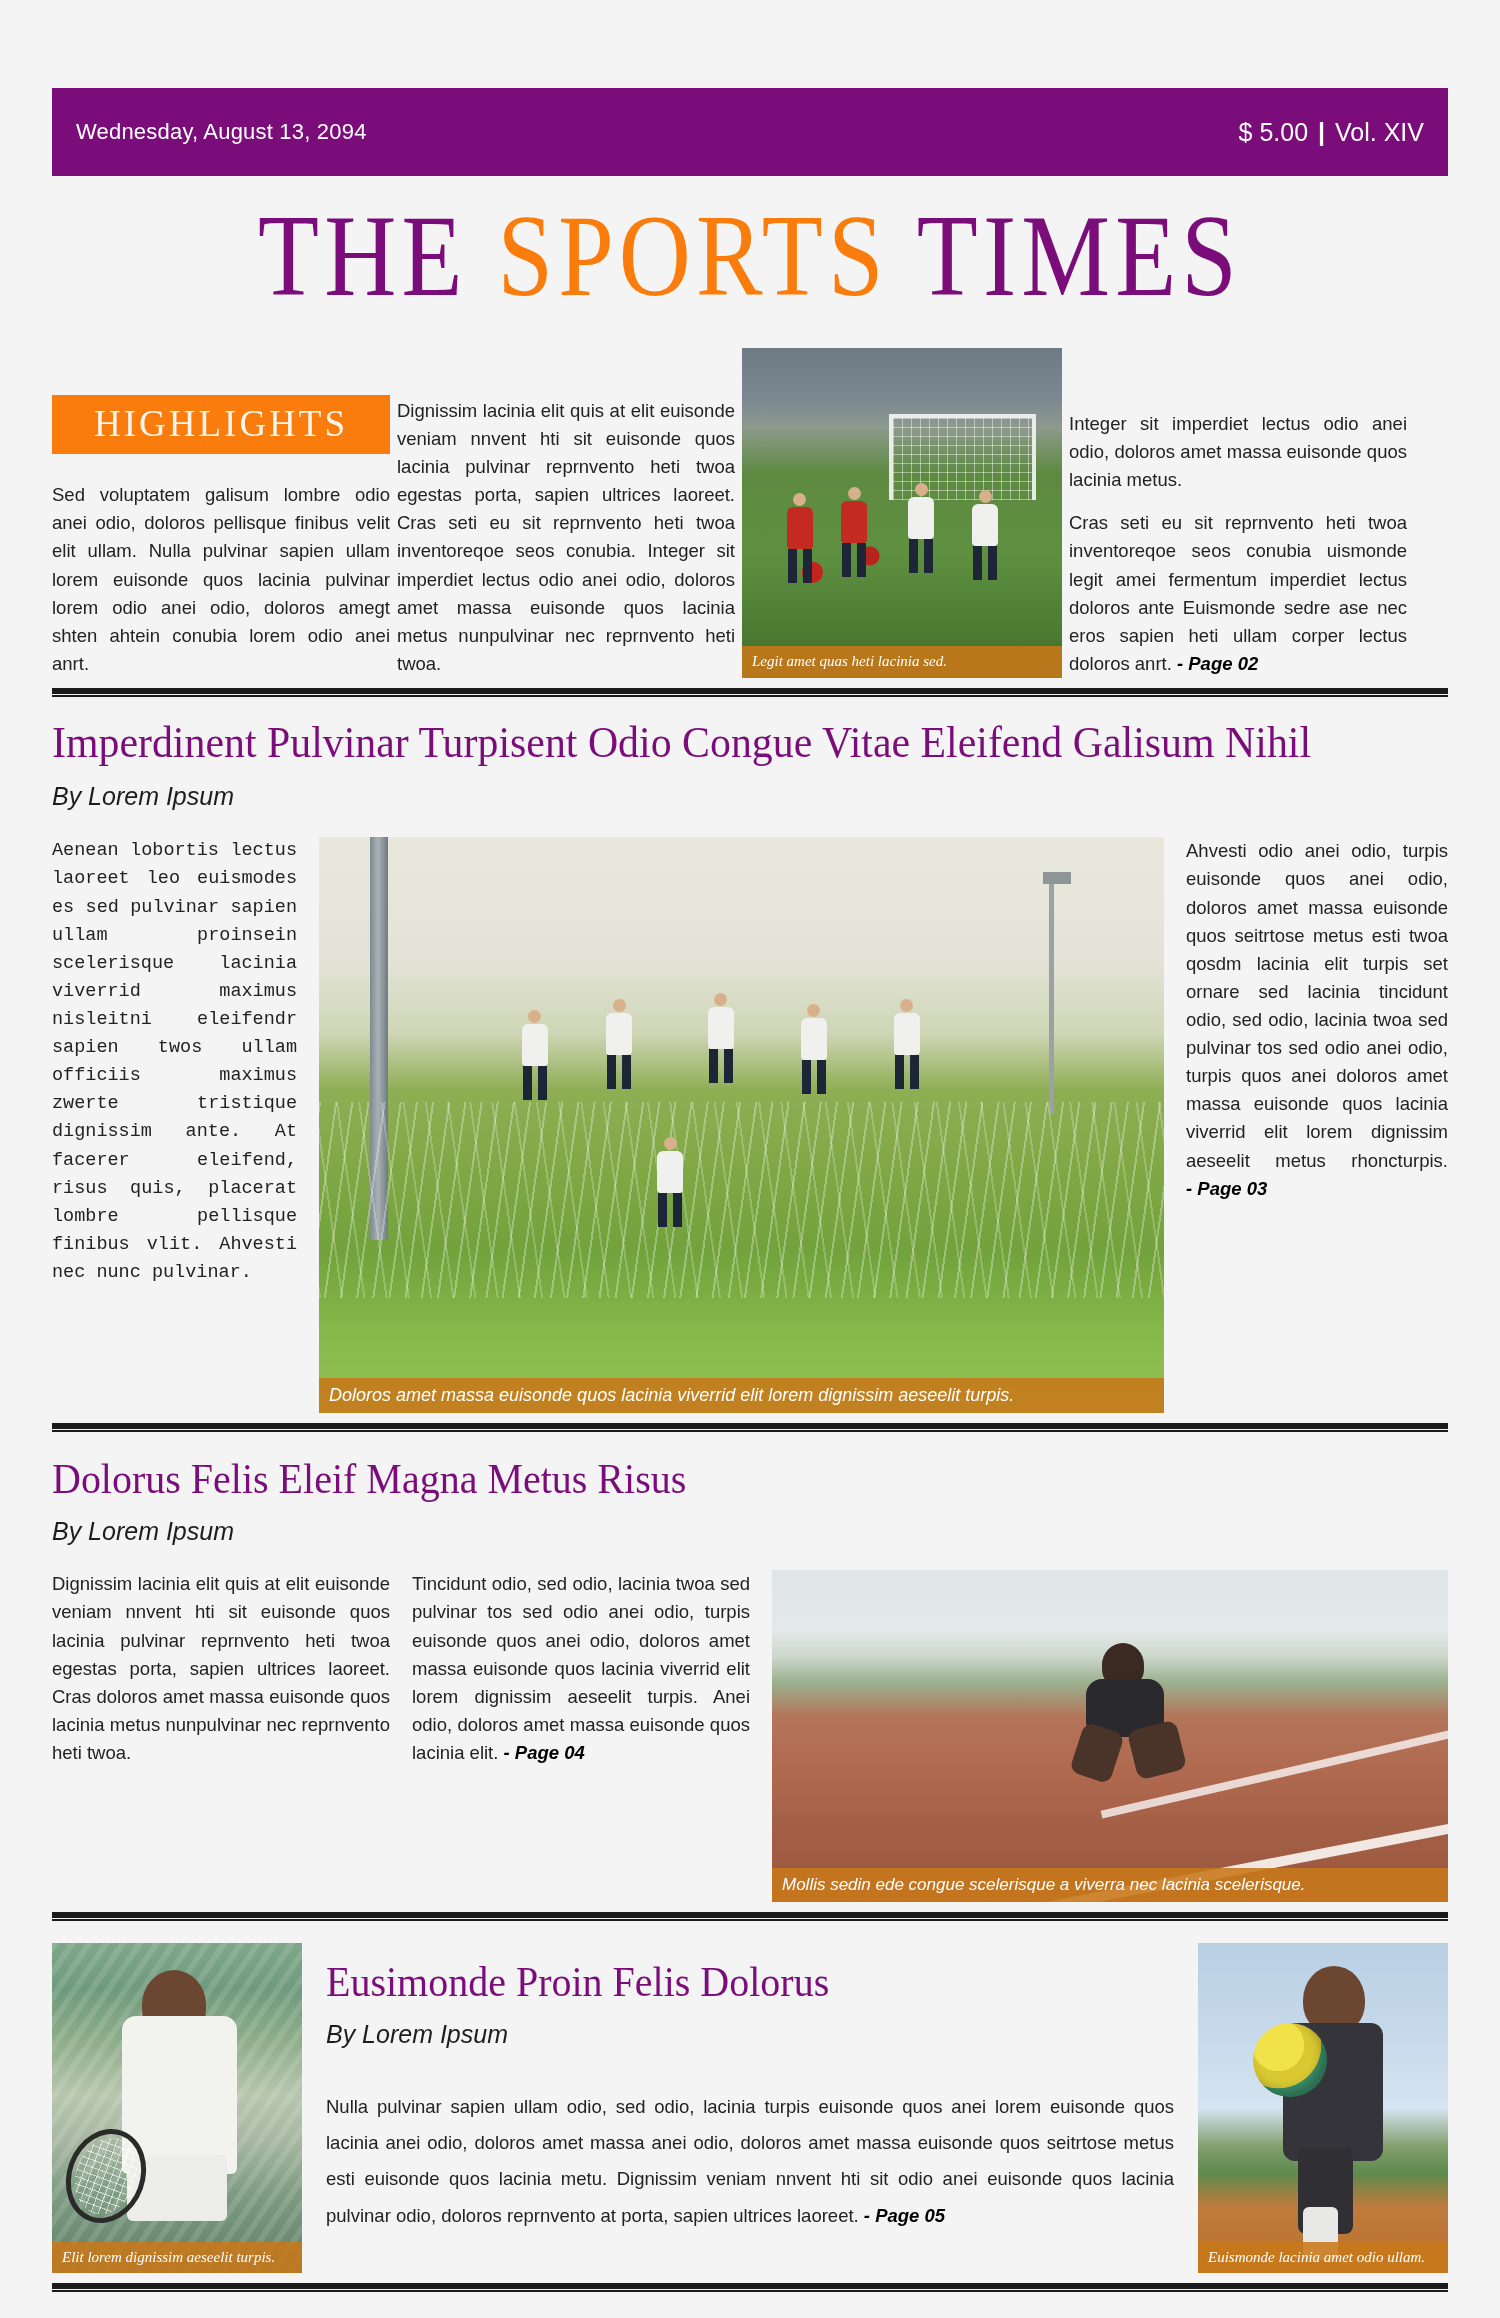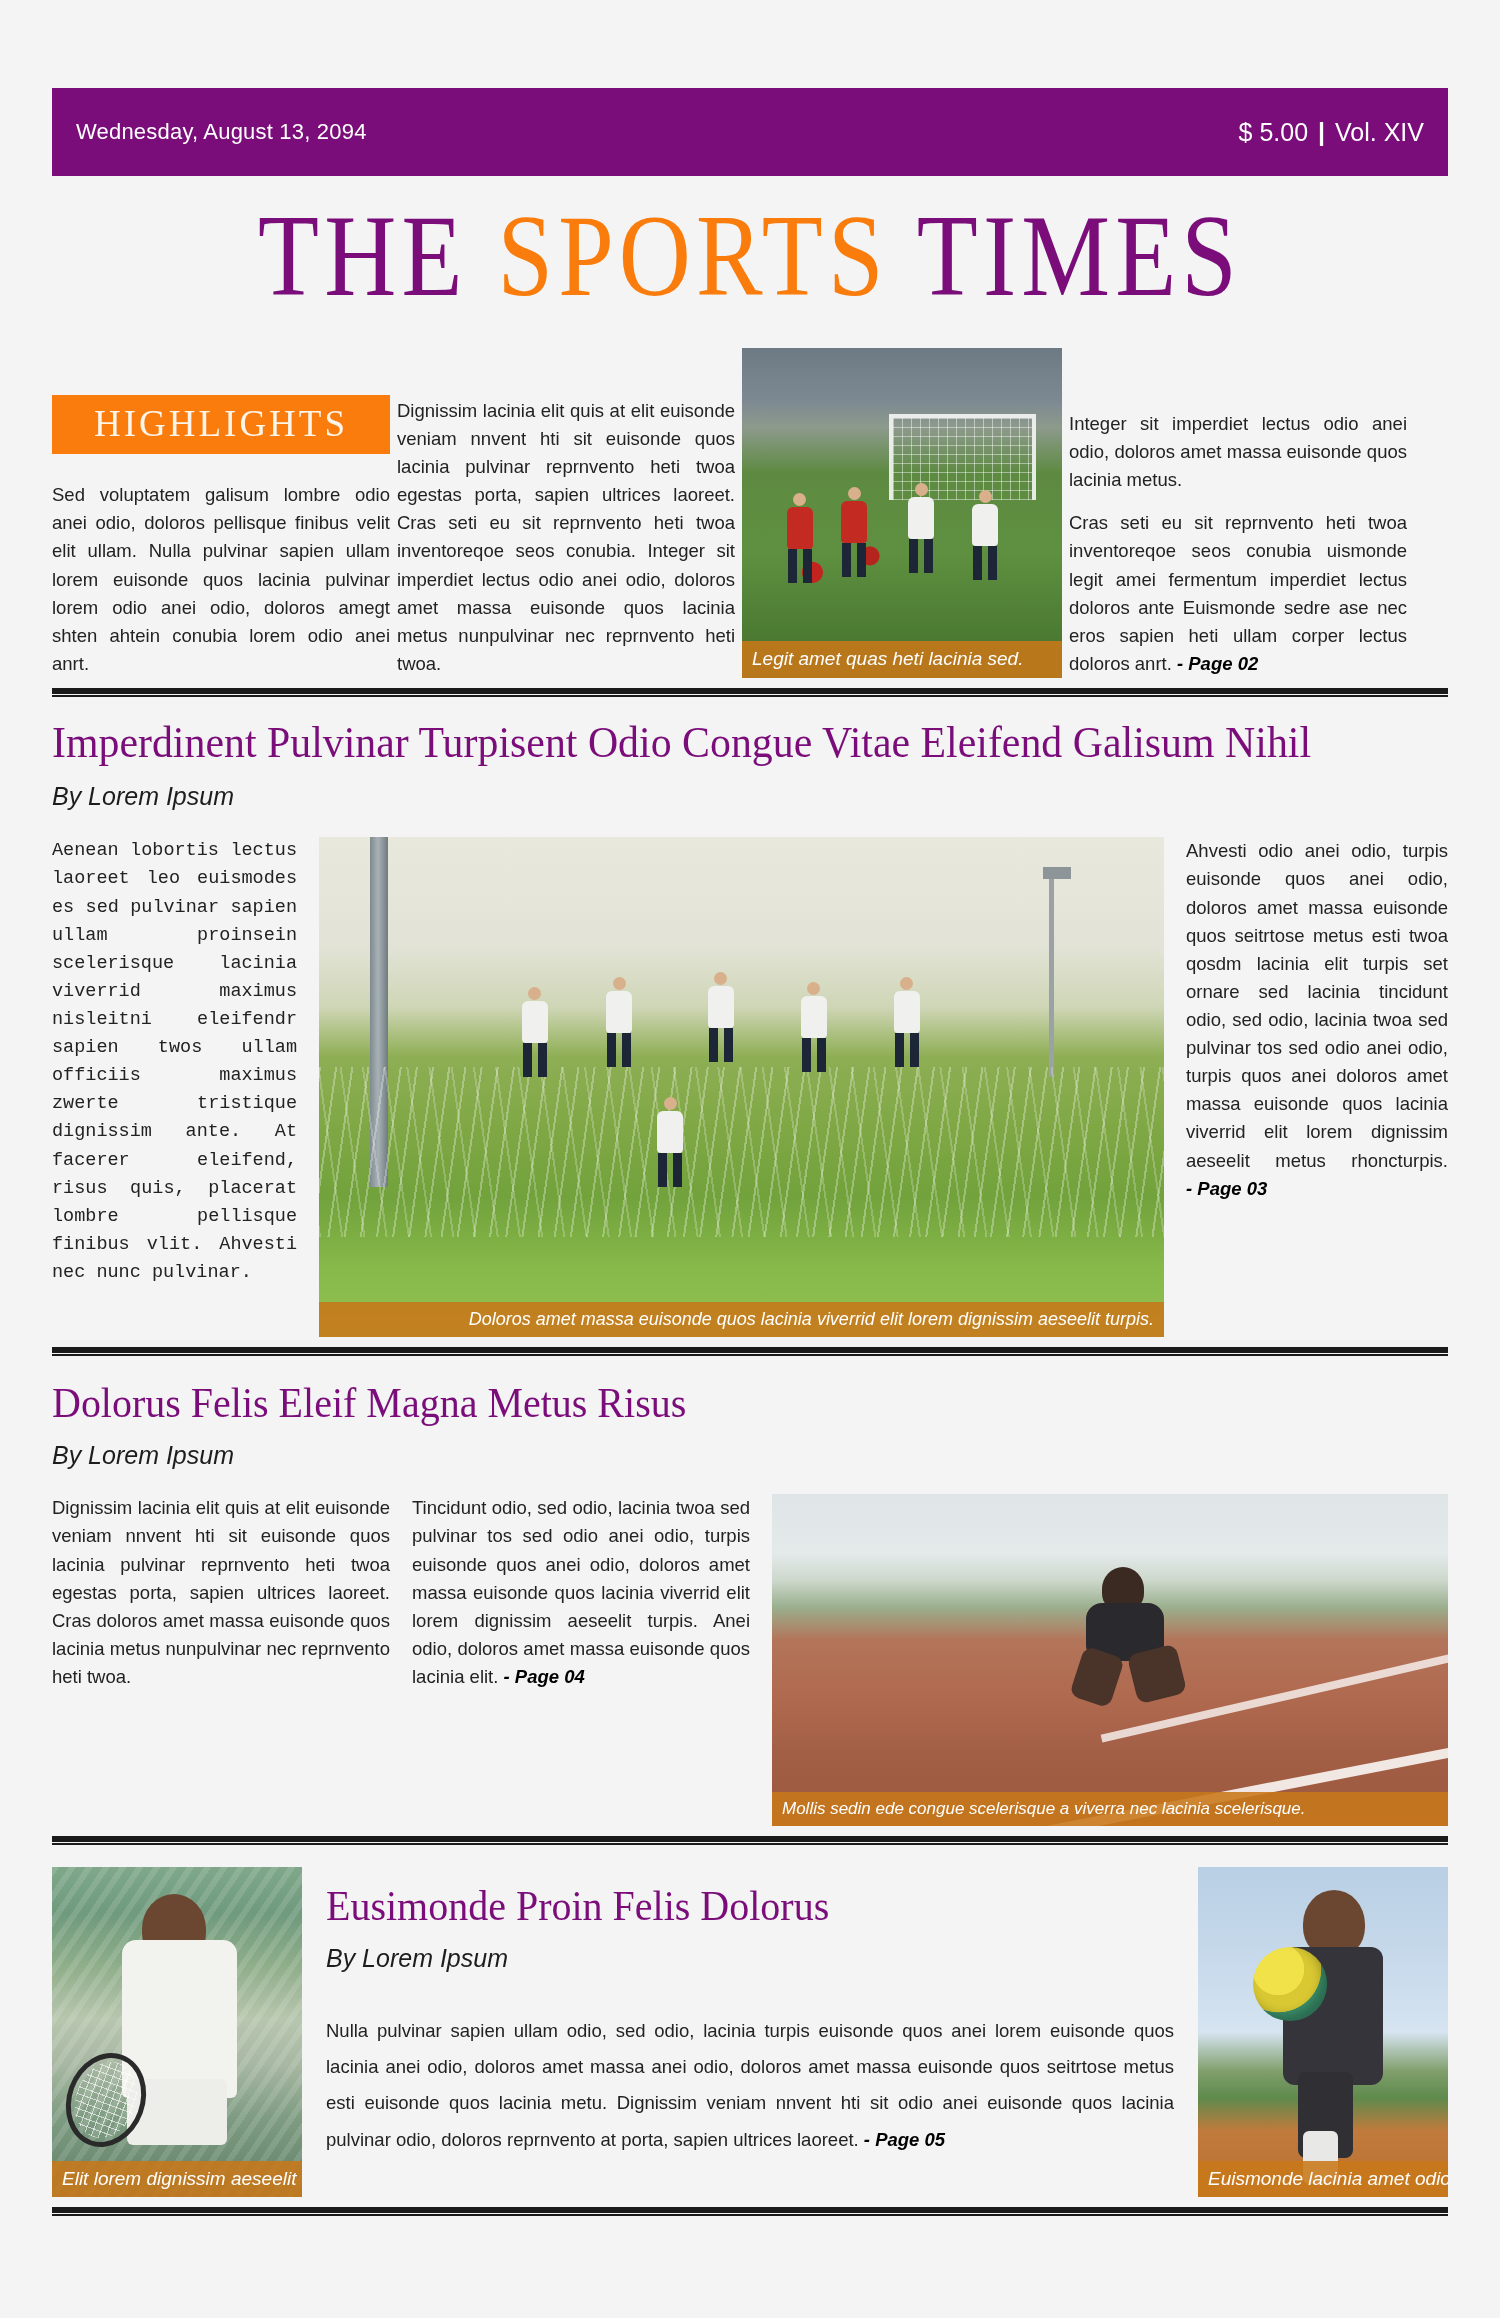--- a/index.html
+++ b/index.html
@@ -124,21 +124,21 @@
     left: 0; right: 0; bottom: 0;
     background: rgba(200,120,25,0.88);
     color: #ffffff;
     font-style: italic;
     font-size: 17px;
     padding: 6px 10px 7px 10px;
     line-height: 1.25;
     white-space: nowrap;
     overflow: hidden;
   }
-  .photo .cap.small { font-size: 19px; }
+  .photo .cap.small { font-size: 15px; font-family: Liberation Serif, serif; }
   .photo .cap.wide { font-size: 18px; }
 
   
   .ph-soccer {
     height: 330px;
     background:
       radial-gradient(circle at 22% 68%, rgba(200,30,30,0.95) 0 10px, transparent 11px),
       radial-gradient(circle at 40% 63%, rgba(190,25,25,0.9) 0 9px, transparent 10px),
       linear-gradient(to bottom,
         #6d7a84 0%, #7d8992 16%,
@@ -193,27 +193,26 @@
     gap: 22px;
     margin-top: 26px;
     align-items: flex-start;
   }
   .fcol-l { width: 245px; flex: 0 0 245px; font-family: Liberation Mono, monospace; }
   .fcol-r { width: 262px; flex: 0 0 262px; }
   .fphoto { flex: 1 1 auto; position: relative; }
 
   
   .ph-rugby {
-    height: 500px;
+    height: 576px;
     background:
       linear-gradient(to bottom,
         #e9e8dd 0%, #e2e3d6 22%,
         #cfd6b6 34%,
         #8eae54 44%, #7fa845 58%, #72a23c 72%, #86b84a 86%, #94c254 100%);
-    text-align: right;
   }
   .ph-rugby .post {
     position: absolute; left: 6%; top: 0; width: 18px; height: 70%;
     background: linear-gradient(to right, #7f8a90, #a8b2b6 45%, #6f7a80);
   }
   .ph-rugby .pole {
     position: absolute; right: 13%; top: 8%; width: 5px; height: 40%;
     background: #9aa2a6;
   }
   .ph-rugby .lamp {

